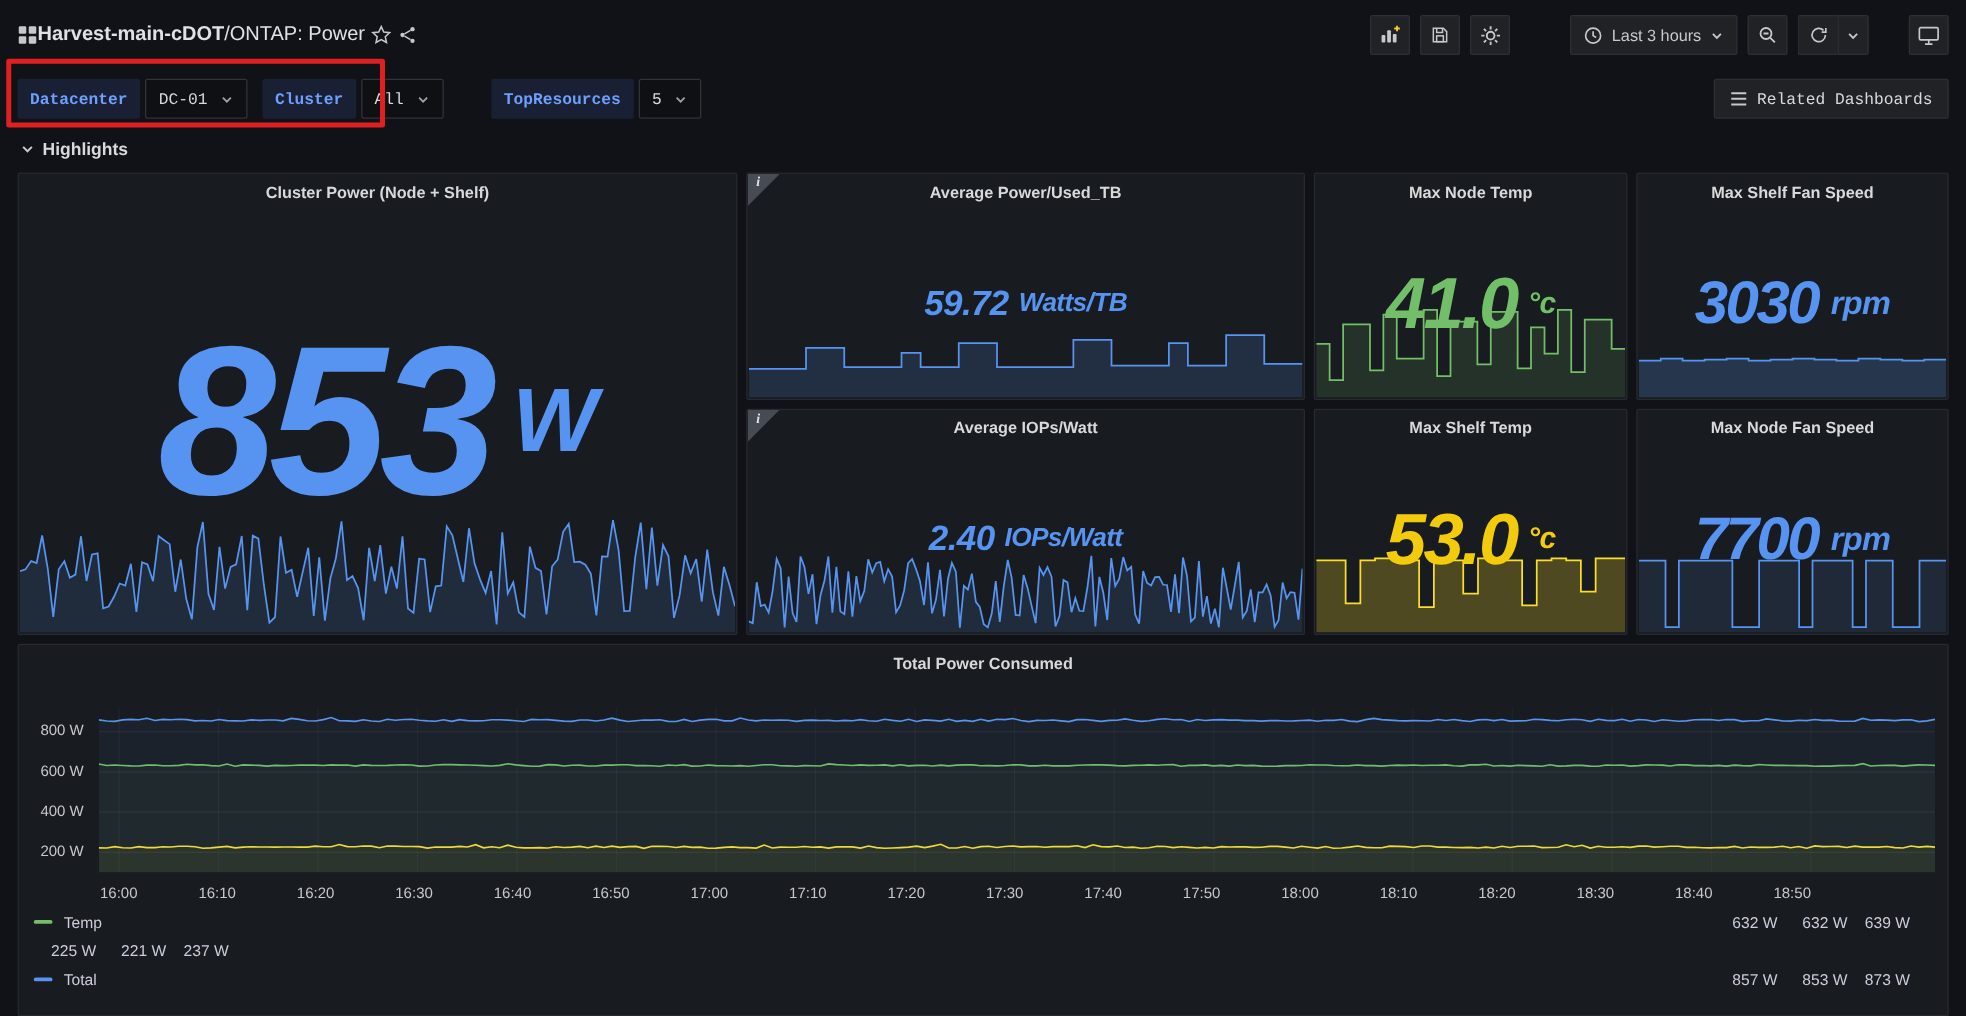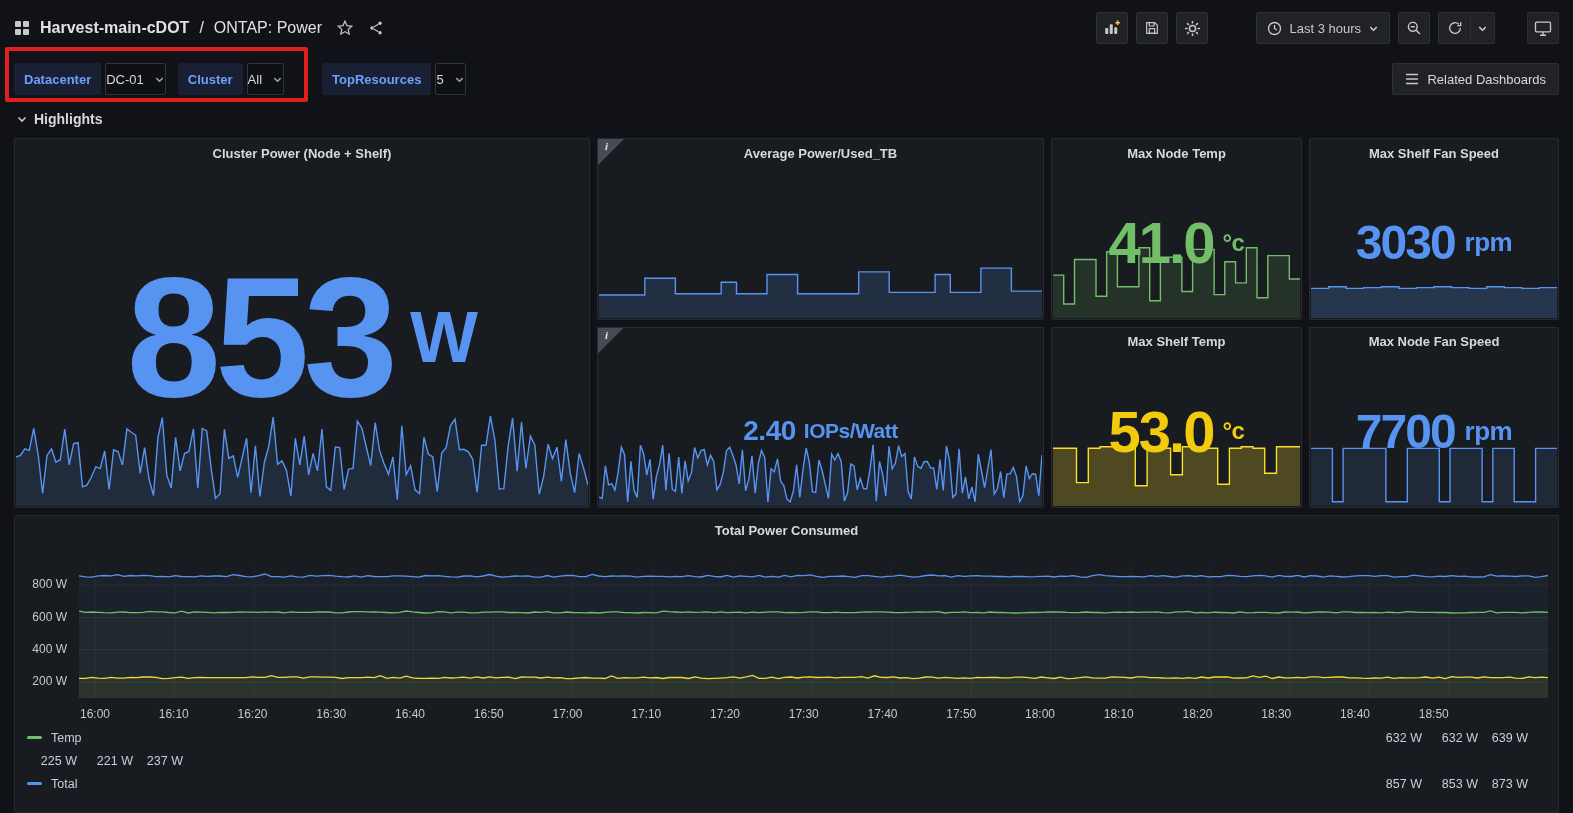--- a/index.html
+++ b/index.html
@@ -9,50 +9,50 @@
     color:#CCCCDC;
     font-family:"Liberation Sans", sans-serif;
     font-size:13px;
     overflow:hidden;
     position:relative;
   }
   button { background:none; border:none; color:inherit; font:inherit; cursor:pointer; }
 
   
   .topbar { height:56px; display:flex; align-items:center; justify-content:space-between; padding:0 14px; }
-  .crumbs { display:flex; align-items:center; gap:10px; }
+  .crumbs { display:flex; align-items:center; }
   .crumb-icon-btn { display:flex; align-items:center; }
   .crumb-dash { font-size:16px; font-weight:600; color:#E0E1E6; }
   .crumb-sep { font-size:16px; color:#E0E1E6; }
   .crumb-page { font-size:16px; color:#E0E1E6; }
   .crumb-mini { display:flex; align-items:center; margin-left:4px; }
 
   .toolbar { display:flex; align-items:center; gap:8px; }
   .tb-btn {
     height:32px; min-width:32px;
     display:flex; align-items:center; justify-content:center; gap:7px;
     background:#202226; border:1px solid #2C3036; border-radius:2px;
     color:#C7C8CC; padding:0 6px;
   }
   .tb-btn.time { padding:0 10px; font-size:13px;margin-left:40px; }
   .tb-group { display:flex; }
   .tb-group .tb-btn:first-child { border-radius:2px 0 0 2px; border-right:none; }
   .tb-group .tb-btn:last-child { border-radius:0 2px 2px 0; min-width:24px; }
   .tb-spacer { width:16px; }
 
   
-  .varbar { height:46px; display:flex; align-items:center; padding:0 14px; gap:12px; }
+  .varbar { height:46px; display:flex; align-items:center; padding:0 14px; gap:12px;font-family:Liberation Mono, monospace; }
   .var-group { display:flex; align-items:center; gap:4px; }
   .var-group.pushed { margin-left:26px; }
   .var-label {
     height:32px; display:flex; align-items:center; padding:0 10px;
     background:#1A2033; color:#6E9FFF; font-weight:600; border-radius:2px; font-size:13px;
   }
   .var-value {
-    height:32px; display:flex; align-items:center; gap:10px; padding:0 0;
+    height:32px; display:flex; align-items:center; gap:10px; padding:0 10px;
     background:#0F1014; border:1px solid #2F343B; border-radius:2px; color:#D8D9DA; font-size:13px;
   }
   .related-btn {
     margin-left:auto; height:32px; display:flex; align-items:center; gap:8px; padding:0 12px;
     background:#202226; border:1px solid #2C3036; border-radius:2px; color:#D8D9DA; font-size:13px; font-weight:500;
   }
   .annotation-box {
     position:absolute; left:5px; top:47px; width:303px; height:55px;
     border:4px solid #E02020; border-radius:2px; z-index:60; pointer-events:none;
   }
@@ -72,21 +72,21 @@
     background:#181B1F; border:1px solid rgba(204,204,220,0.09); border-radius:2px;
     position:relative; overflow:hidden;
   }
   .panel-title {
     height:28px; display:flex; align-items:center; justify-content:center;
     font-size:13px; font-weight:600; color:#D8D9DA; cursor:pointer; position:relative; z-index:4;
   }
   .stat-body {
     position:absolute; left:0; right:0; top:28px; bottom:0;
     display:flex; align-items:center; justify-content:center; z-index:2;
-    font-weight:700; letter-spacing:-0.5px;
+    font-weight:700; letter-spacing:-0.5px;font-style:italic;
   }
   .stat-body .num.xxl { font-size:170px; letter-spacing:-6px; line-height:1; }
   .stat-body .unit.xxl-u { font-size:72px; margin-left:18px; }
   .stat-body .num.md { font-size:28px; }
   .stat-body .unit.md-u { font-size:21px; margin-left:8px; }
   .stat-body .num.lg { font-size:58px; letter-spacing:-2px; }
   .stat-body .unit.lg-u { font-size:24px; margin-left:9px; }
   .stat-body .num.fan { font-size:48px; letter-spacing:-2px; }
   .stat-body .unit.fan-u { font-size:26px; margin-left:10px; }
   .spark { position:absolute; left:1px; right:1px; bottom:1px; z-index:1; }
@@ -268,29 +268,34 @@
           <path d="M0.0,46.0L4.4,44.5L8.9,37.9L13.3,39.4L17.7,17.4L22.2,43.8L26.6,82.5L31.0,44.4L35.5,37.9L39.9,51.2L44.3,48.7L48.8,18.0L53.2,53.8L57.6,32.6L62.1,31.7L66.5,75.7L70.9,74.2L75.4,66.0L79.8,55.8L84.2,57.4L88.7,40.0L93.1,78.5L97.6,38.8L102.0,40.6L106.4,53.9L110.9,17.9L115.3,21.2L119.7,24.3L124.2,62.4L128.6,36.6L133.0,68.0L137.5,84.5L141.9,26.7L146.3,6.6L150.8,64.2L155.2,76.9L159.6,26.4L164.1,59.9L168.5,42.5L172.9,40.5L177.4,17.8L181.8,77.2L186.2,17.5L190.7,19.9L195.1,56.8L199.5,87.2L204.0,82.8L208.4,18.2L212.8,47.3L217.3,44.8L221.7,66.4L226.1,46.9L230.6,27.2L235.0,81.8L239.4,34.8L243.9,85.5L248.3,51.7L252.7,35.6L257.2,6.1L261.6,53.1L266.0,49.9L270.5,59.5L274.9,85.2L279.3,27.3L283.8,53.8L288.2,25.1L292.7,63.9L297.1,42.4L301.5,59.9L306.0,18.1L310.4,75.8L314.8,79.3L319.3,36.0L323.7,36.6L328.1,78.7L332.6,58.1L337.0,57.4L341.4,10.1L345.9,17.2L350.3,36.0L354.7,54.6L359.2,11.6L363.6,39.7L368.0,52.5L372.5,63.3L376.9,45.8L381.3,88.6L385.8,14.8L390.2,63.8L394.6,54.8L399.1,78.9L403.5,82.6L407.9,26.3L412.4,43.3L416.8,45.8L421.2,80.6L425.7,42.0L430.1,36.7L434.5,14.5L439.0,8.0L443.4,38.7L447.8,38.3L452.3,40.8L456.7,48.1L461.1,81.3L465.6,34.2L470.0,34.3L474.4,5.1L478.9,29.2L483.3,77.9L487.8,77.7L492.2,34.6L496.6,7.1L501.1,60.3L505.5,11.0L509.9,57.5L514.4,25.0L518.8,34.0L523.2,83.3L527.7,65.1L532.1,33.2L536.5,47.7L541.0,36.2L545.4,70.3L549.8,28.6L554.3,62.7L558.7,81.5L563.1,42.5L567.6,57.1L572.0,74.0" fill="none" stroke="#5794F2" stroke-width="1.4"></path>
         </svg></div>
   </div>
 
   <div class="col">
     <div class="panel">
       <div class="info-corner">
           <span>i</span>
         </div>
       <div class="panel-title">Average Power/Used_TB</div>
+      <div class="stat-body" style="color: rgb(87, 148, 242);">
+        <span class="num md">59.72</span>
+        <span class="unit md-u">Watts/TB</span>
+      </div>
       <div class="spark" style="height:64px"><svg width="443" height="64">
             <path d="M0.0,41.0L15.3,41.0L15.3,41.0L30.6,41.0L30.6,41.0L45.8,41.0L45.8,24.3L61.1,24.3L61.1,24.3L76.4,24.3L76.4,39.7L91.7,39.7L91.7,39.7L106.9,39.7L106.9,39.7L122.2,39.7L122.2,28.2L137.5,28.2L137.5,39.7L152.8,39.7L152.8,39.7L168.0,39.7L168.0,20.5L183.3,20.5L183.3,20.5L198.6,20.5L198.6,39.7L213.9,39.7L213.9,39.7L229.1,39.7L229.1,39.7L244.4,39.7L244.4,39.7L259.7,39.7L259.7,17.9L275.0,17.9L275.0,17.9L290.2,17.9L290.2,38.4L305.5,38.4L305.5,38.4L320.8,38.4L320.8,38.4L336.1,38.4L336.1,20.5L351.3,20.5L351.3,38.4L366.6,38.4L366.6,38.4L381.9,38.4L381.9,14.1L397.2,14.1L397.2,14.1L412.4,14.1L412.4,37.1L427.7,37.1L427.7,37.1L443.0,37.1L443,64L0,64Z" fill="#5794F2" fill-opacity="0.16"></path>
             <path d="M0.0,41.0L15.3,41.0L15.3,41.0L30.6,41.0L30.6,41.0L45.8,41.0L45.8,24.3L61.1,24.3L61.1,24.3L76.4,24.3L76.4,39.7L91.7,39.7L91.7,39.7L106.9,39.7L106.9,39.7L122.2,39.7L122.2,28.2L137.5,28.2L137.5,39.7L152.8,39.7L152.8,39.7L168.0,39.7L168.0,20.5L183.3,20.5L183.3,20.5L198.6,20.5L198.6,39.7L213.9,39.7L213.9,39.7L229.1,39.7L229.1,39.7L244.4,39.7L244.4,39.7L259.7,39.7L259.7,17.9L275.0,17.9L275.0,17.9L290.2,17.9L290.2,38.4L305.5,38.4L305.5,38.4L320.8,38.4L320.8,38.4L336.1,38.4L336.1,20.5L351.3,20.5L351.3,38.4L366.6,38.4L366.6,38.4L381.9,38.4L381.9,14.1L397.2,14.1L397.2,14.1L412.4,14.1L412.4,37.1L427.7,37.1L427.7,37.1L443.0,37.1" fill="none" stroke="#5794F2" stroke-width="1.4"></path>
           </svg></div>
     </div>
     <div class="panel">
       <div class="info-corner">
           <span>i</span>
         </div>
+      <div class="panel-title">Average IOPs/Watt</div>
       <div class="stat-body" style="color: rgb(87, 148, 242);">
         <span class="num md">2.40</span>
         <span class="unit md-u">IOPs/Watt</span>
       </div>
       <div class="spark" style="height:70px"><svg width="443" height="70">
             <path d="M0.0,61.1L3.2,62.5L6.4,29.8L9.6,48.8L12.7,47.7L15.9,54.1L19.1,36.7L22.3,11.1L25.5,18.5L28.7,66.0L31.9,25.3L35.1,54.4L38.2,61.5L41.4,9.2L44.6,17.7L47.8,39.1L51.0,23.4L54.2,63.3L57.4,40.2L60.6,28.4L63.7,9.2L66.9,54.1L70.1,17.4L73.3,53.1L76.5,55.4L79.7,21.0L82.9,57.4L86.1,24.9L89.2,44.9L92.4,36.9L95.6,11.5L98.8,22.0L102.0,14.5L105.2,13.5L108.4,29.0L111.5,19.3L114.7,25.3L117.9,53.9L121.1,48.4L124.3,36.4L127.5,14.5L130.7,11.2L133.9,19.5L137.0,29.0L140.2,48.0L143.4,13.8L146.6,54.7L149.8,43.6L153.0,19.9L156.2,57.1L159.4,27.0L162.5,14.4L165.7,21.4L168.9,66.2L172.1,32.7L175.3,35.7L178.5,22.9L181.7,45.5L184.8,49.5L188.0,63.4L191.2,65.9L194.4,54.8L197.6,28.9L200.8,61.5L204.0,33.1L207.2,12.0L210.3,26.1L213.5,55.9L216.7,56.4L219.9,24.0L223.1,34.5L226.3,48.7L229.5,62.5L232.7,18.2L235.8,24.0L239.0,17.7L242.2,25.4L245.4,65.1L248.6,56.8L251.8,28.0L255.0,29.9L258.2,53.8L261.3,42.4L264.5,52.6L267.7,52.8L270.9,34.2L274.1,8.7L277.3,65.2L280.5,25.5L283.6,38.0L286.8,60.0L290.0,10.4L293.2,32.8L296.4,27.0L299.6,9.7L302.8,20.4L306.0,17.5L309.1,55.5L312.3,62.9L315.5,20.9L318.7,30.4L321.9,32.4L325.1,25.7L328.3,25.5L331.5,31.8L334.6,32.0L337.8,53.5L341.0,23.5L344.2,54.5L347.4,10.0L350.6,24.7L353.8,61.3L356.9,58.1L360.1,12.9L363.3,57.3L366.5,40.9L369.7,62.8L372.9,50.9L376.1,65.8L379.3,18.2L382.4,34.5L385.6,51.7L388.8,32.5L392.0,13.5L395.2,58.0L398.4,52.7L401.6,35.5L404.8,61.7L407.9,37.9L411.1,37.9L414.3,31.5L417.5,40.3L420.7,65.5L423.9,59.9L427.1,30.0L430.3,42.6L433.4,37.7L436.6,38.2L439.8,59.7L443.0,18.9L443,70L0,70Z" fill="#5794F2" fill-opacity="0.14"></path>
             <path d="M0.0,61.1L3.2,62.5L6.4,29.8L9.6,48.8L12.7,47.7L15.9,54.1L19.1,36.7L22.3,11.1L25.5,18.5L28.7,66.0L31.9,25.3L35.1,54.4L38.2,61.5L41.4,9.2L44.6,17.7L47.8,39.1L51.0,23.4L54.2,63.3L57.4,40.2L60.6,28.4L63.7,9.2L66.9,54.1L70.1,17.4L73.3,53.1L76.5,55.4L79.7,21.0L82.9,57.4L86.1,24.9L89.2,44.9L92.4,36.9L95.6,11.5L98.8,22.0L102.0,14.5L105.2,13.5L108.4,29.0L111.5,19.3L114.7,25.3L117.9,53.9L121.1,48.4L124.3,36.4L127.5,14.5L130.7,11.2L133.9,19.5L137.0,29.0L140.2,48.0L143.4,13.8L146.6,54.7L149.8,43.6L153.0,19.9L156.2,57.1L159.4,27.0L162.5,14.4L165.7,21.4L168.9,66.2L172.1,32.7L175.3,35.7L178.5,22.9L181.7,45.5L184.8,49.5L188.0,63.4L191.2,65.9L194.4,54.8L197.6,28.9L200.8,61.5L204.0,33.1L207.2,12.0L210.3,26.1L213.5,55.9L216.7,56.4L219.9,24.0L223.1,34.5L226.3,48.7L229.5,62.5L232.7,18.2L235.8,24.0L239.0,17.7L242.2,25.4L245.4,65.1L248.6,56.8L251.8,28.0L255.0,29.9L258.2,53.8L261.3,42.4L264.5,52.6L267.7,52.8L270.9,34.2L274.1,8.7L277.3,65.2L280.5,25.5L283.6,38.0L286.8,60.0L290.0,10.4L293.2,32.8L296.4,27.0L299.6,9.7L302.8,20.4L306.0,17.5L309.1,55.5L312.3,62.9L315.5,20.9L318.7,30.4L321.9,32.4L325.1,25.7L328.3,25.5L331.5,31.8L334.6,32.0L337.8,53.5L341.0,23.5L344.2,54.5L347.4,10.0L350.6,24.7L353.8,61.3L356.9,58.1L360.1,12.9L363.3,57.3L366.5,40.9L369.7,62.8L372.9,50.9L376.1,65.8L379.3,18.2L382.4,34.5L385.6,51.7L388.8,32.5L392.0,13.5L395.2,58.0L398.4,52.7L401.6,35.5L404.8,61.7L407.9,37.9L411.1,37.9L414.3,31.5L417.5,40.3L420.7,65.5L423.9,59.9L427.1,30.0L430.3,42.6L433.4,37.7L436.6,38.2L439.8,59.7L443.0,18.9" fill="none" stroke="#5794F2" stroke-width="1.4"></path>
           </svg></div>
     </div>
   </div>

